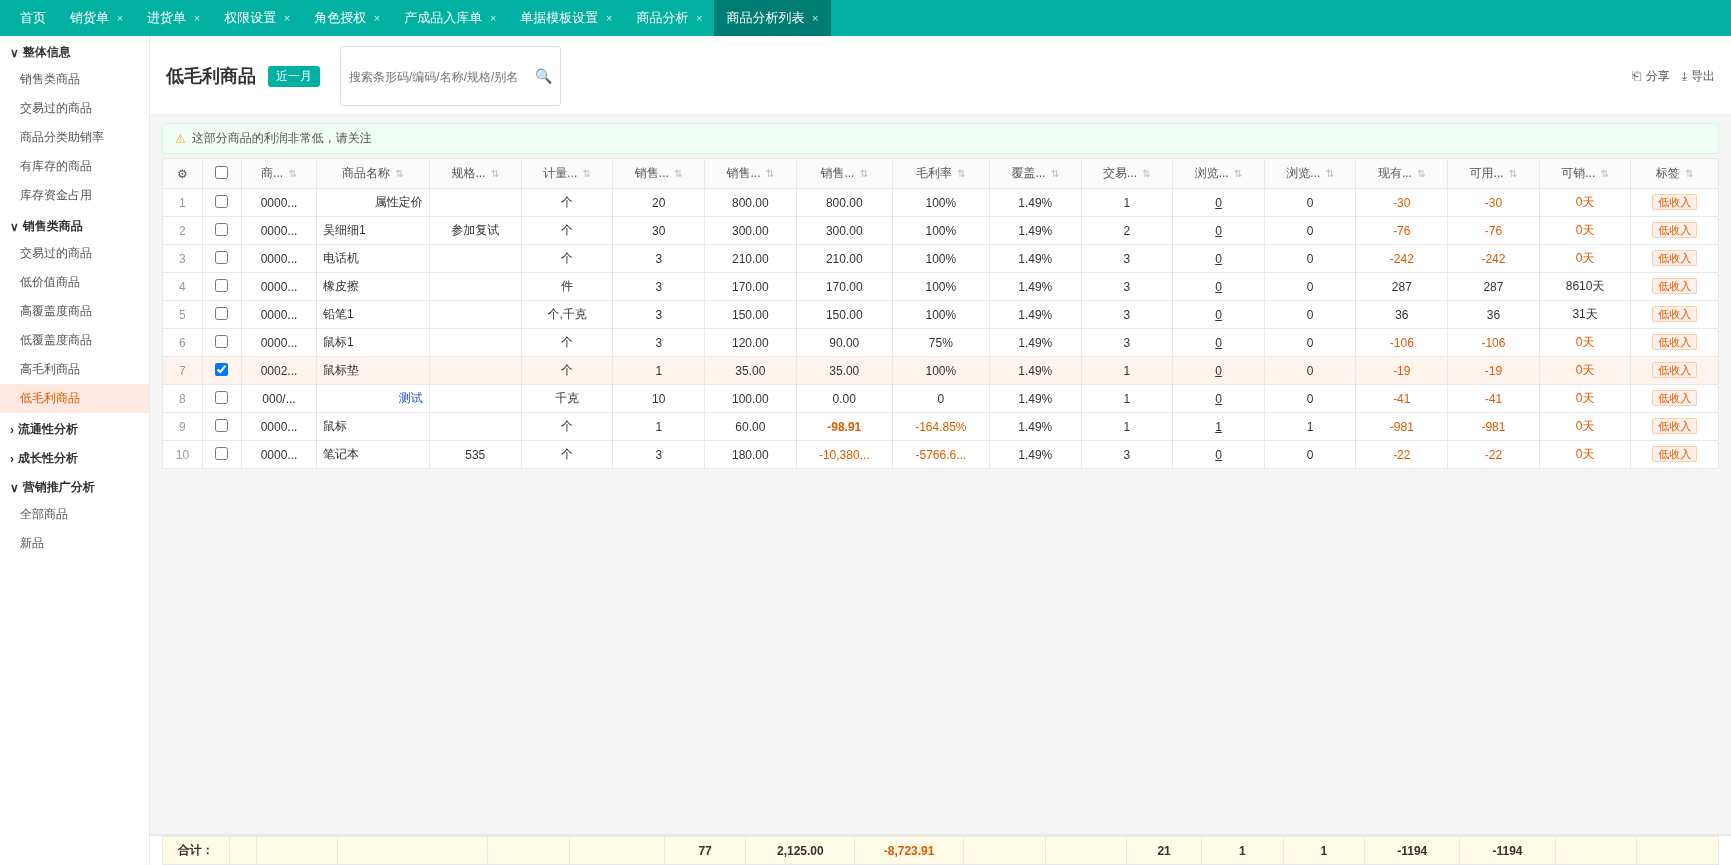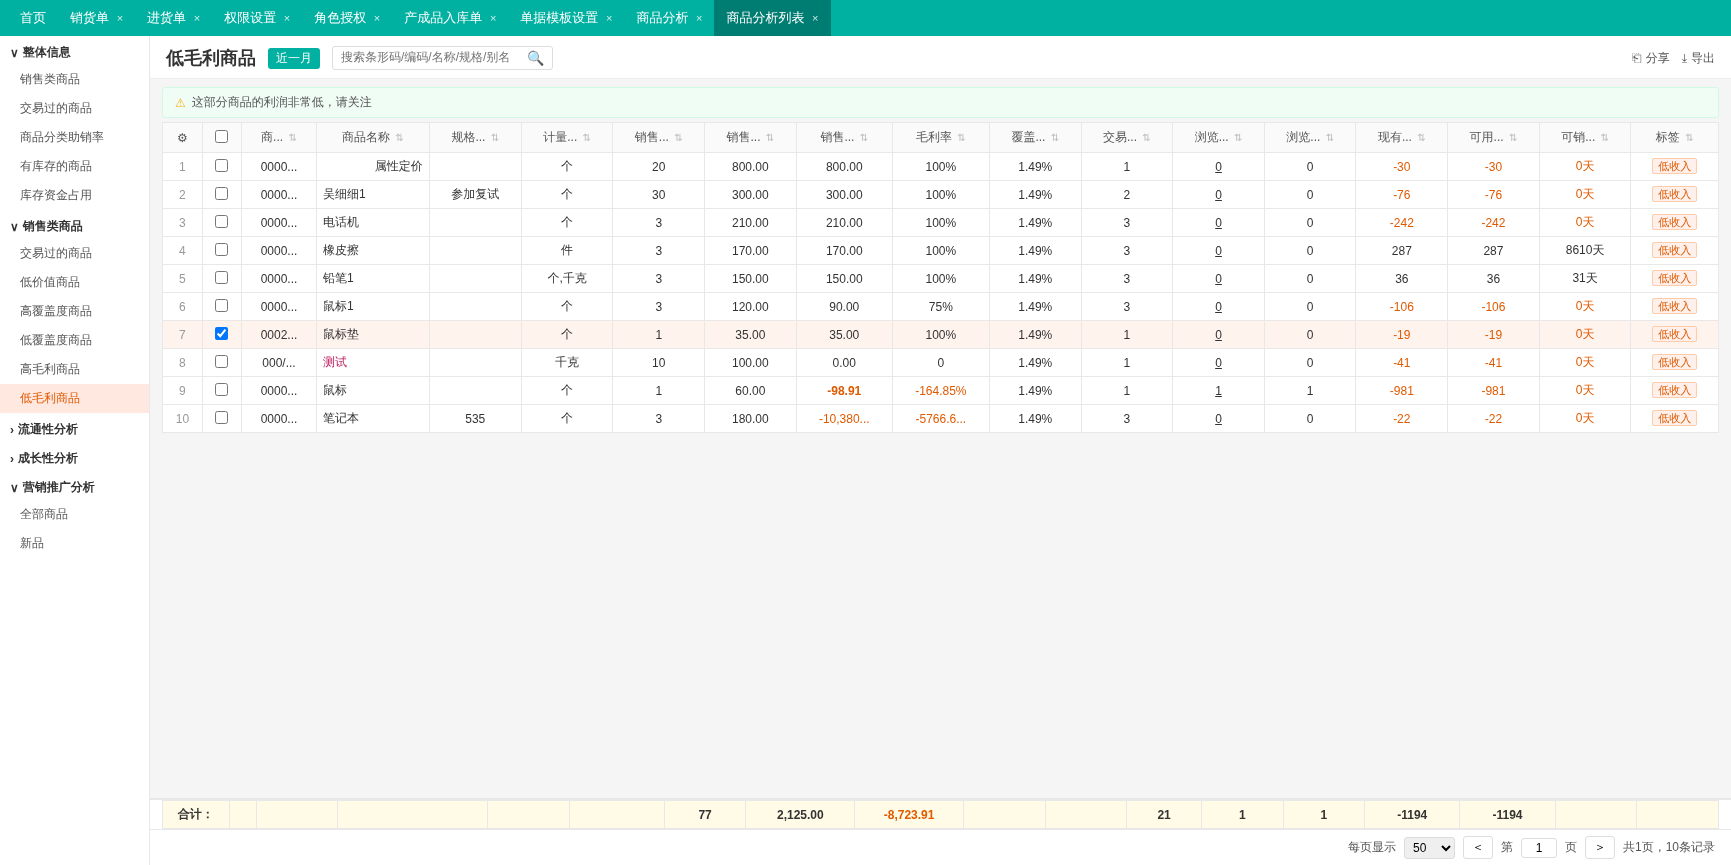--- a/index.html
+++ b/index.html
@@ -21,21 +21,21 @@
     .sidebar-item { padding: 6px 10px 6px 20px; color: #555; cursor: pointer; font-size: 12px; }
     .sidebar-item.active { background: #ffe8e0; color: #e05a00; }
     
     
     .content { flex: 1; overflow: hidden; display: flex; flex-direction: column; }
     
     
     .content-header { padding: 10px 16px 8px 16px; background: #fff; display: flex; align-items: center; gap: 12px; border-bottom: 1px solid #eee; }
     .page-title { font-size: 18px; font-weight: bold; color: #333; }
     .tag-btn { background: #00b0a0; color: #fff; padding: 2px 8px; border-radius: 3px; font-size: 12px; cursor: pointer; }
-    .search-box { display: flex; align-items: flex-start; border: 1px solid #ddd; border-radius: 3px; padding: 3px 8px; gap: 6px; min-width: 220px; }
+    .search-box { display: flex; align-items: flex-end; border: 1px solid #ddd; border-radius: 3px; padding: 21px 8px; gap: 6px; min-width: 220px; margin-left: 8px; }
     .search-box input { border: none; outline: none; font-size: 12px; color: #666; width: 180px; background: transparent; }
     .search-icon { color: #aaa; font-size: 14px; cursor: pointer; }
     .header-actions { margin-left: auto; display: flex; gap: 12px; align-items: center; }
     .action-btn { display: flex; align-items: center; gap: 4px; color: #555; cursor: pointer; font-size: 12px; }
     
     
     .notice-bar { background: #f0fdf4; border: 1px solid #d1fae5; margin: 8px 12px 4px 12px; padding: 6px 12px; display: flex; align-items: center; gap: 6px; font-size: 12px; color: #555; border-radius: 3px; }
     .notice-icon { color: #faad14; }
     
     
@@ -314,21 +314,21 @@
       <td>0</td>
       <td style="color:#e05a00;">-19</td>
       <td style="color:#e05a00;">-19</td>
       <td style="color:#e05a00;">0天</td>
       <td><span class="badge-red">低收入</span></td>
     </tr>
             <tr>
       <td style="color:#999;">8</td>
       <td><input type="checkbox" style=""></td>
       <td>000/...</td>
-      <td style="text-align:left; cursor:pointer; color:#be185d;">测试</td>
+      <td style="text-align:right; cursor:pointer; color:#1d4ed8;">测试</td>
       <td></td>
       <td>千克</td>
       <td>10</td>
       <td>100.00</td>
       <td style="">0.00</td>
       <td style="">0</td>
       <td>1.49%</td>
       <td>1</td>
       <td><span class="link-underline">0</span></td>
       <td>0</td>
@@ -401,28 +401,14 @@
           <td style="width:60px">1</td>
           <td style="width:70px">-1194</td>
           <td style="width:70px">-1194</td>
           <td style="width:60px"></td>
           <td style="width:60px"></td>
         </tr>
       </tbody>
         </table>
     </div>
 
-    <div class="pagination-bar">
-      <span>每页显示</span>
-      <select>
-        <option value="50">50</option>
-        <option value="100">100</option>
-        <option value="200">200</option>
-      </select>
-      <button class="page-btn">＜</button>
-      <span>第</span>
-      <input class="page-input" type="text" value="1" style="">
-      <span>页</span>
-      <button class="page-btn">＞</button>
-      <span>共1页，10条记录</span>
-    </div>
   </div>
 </div>
 
 </body></html>

